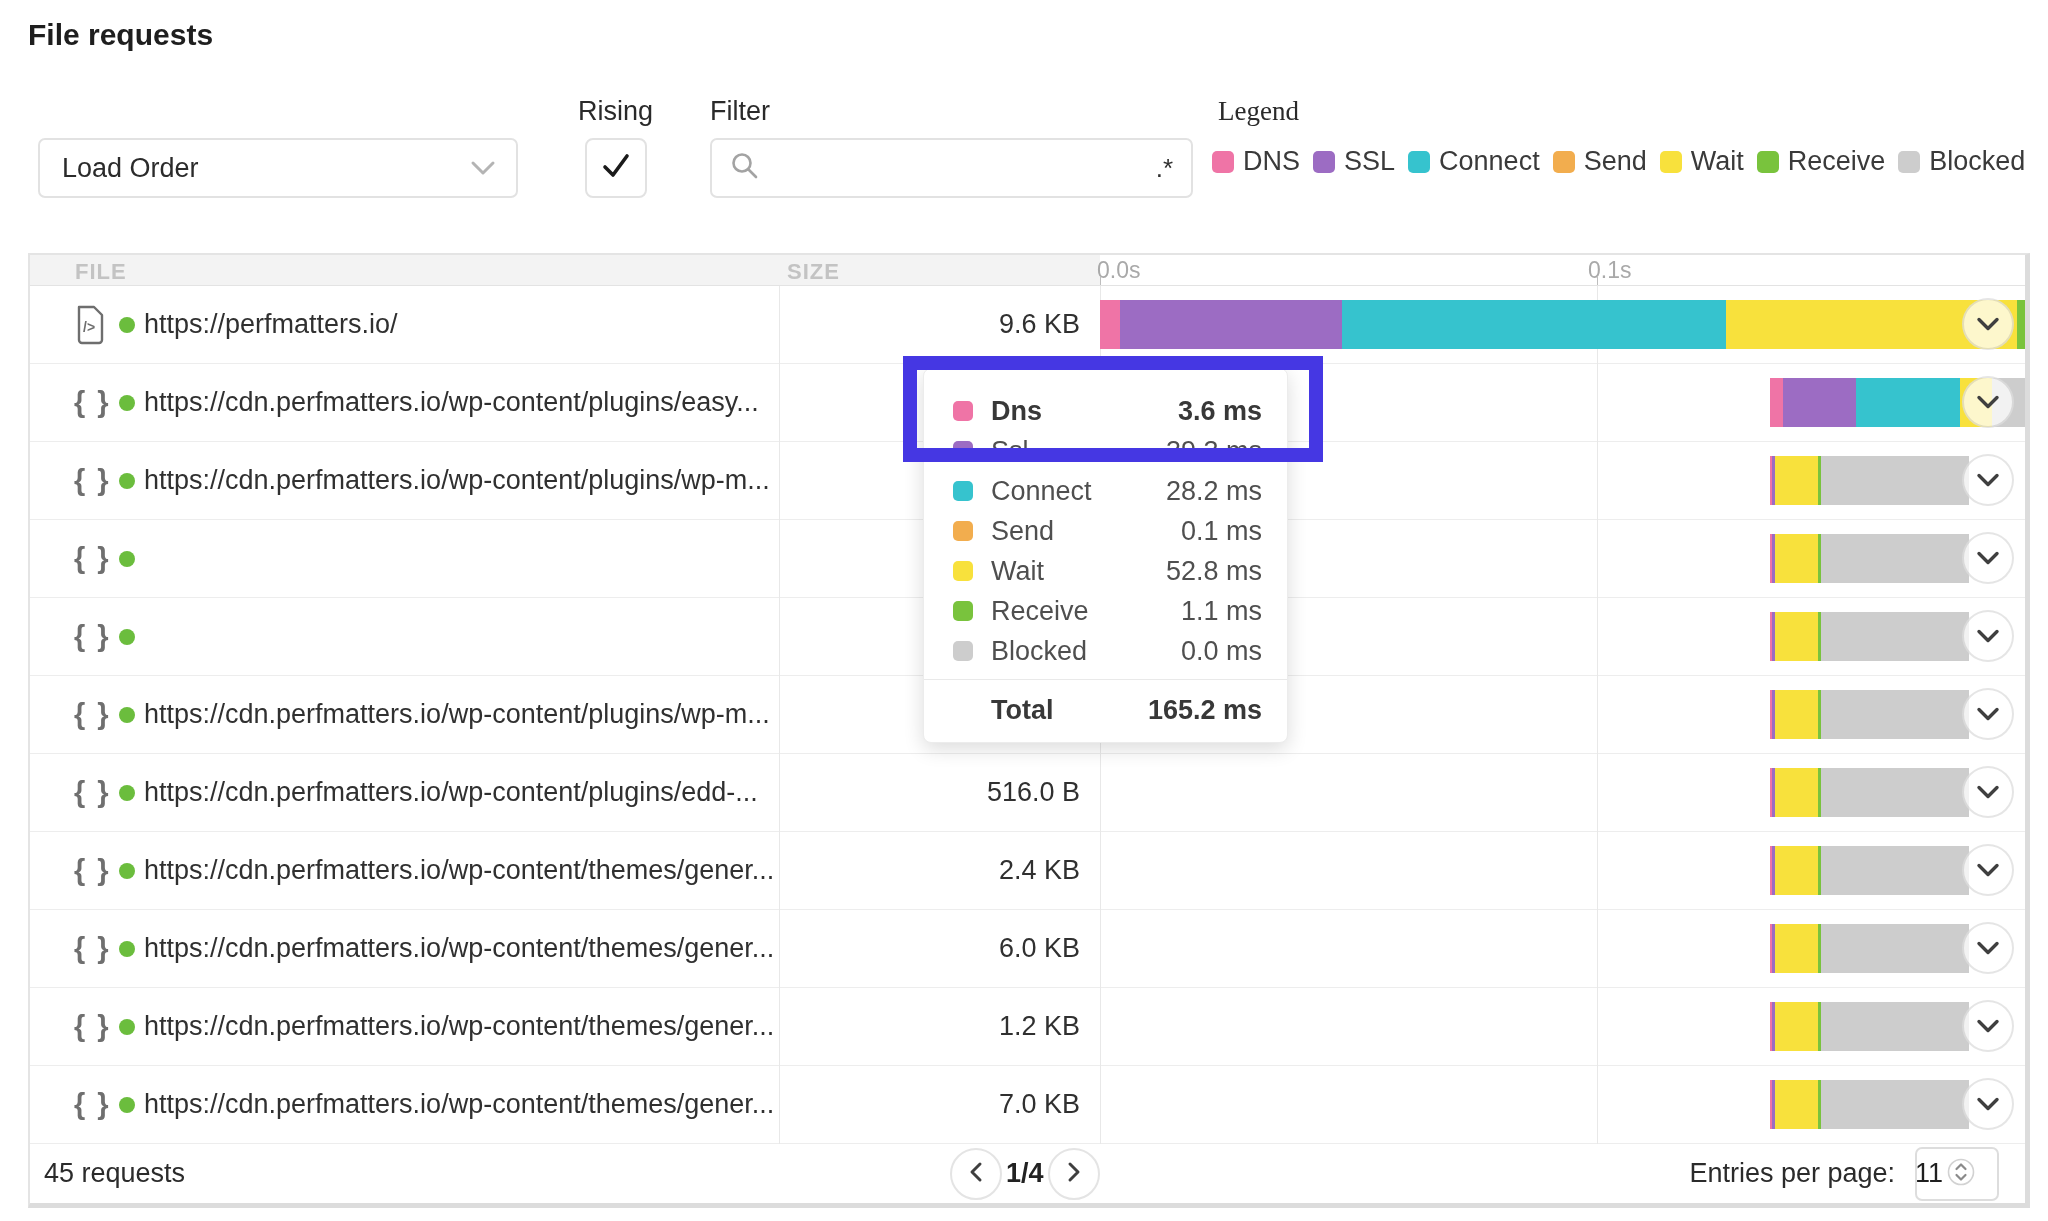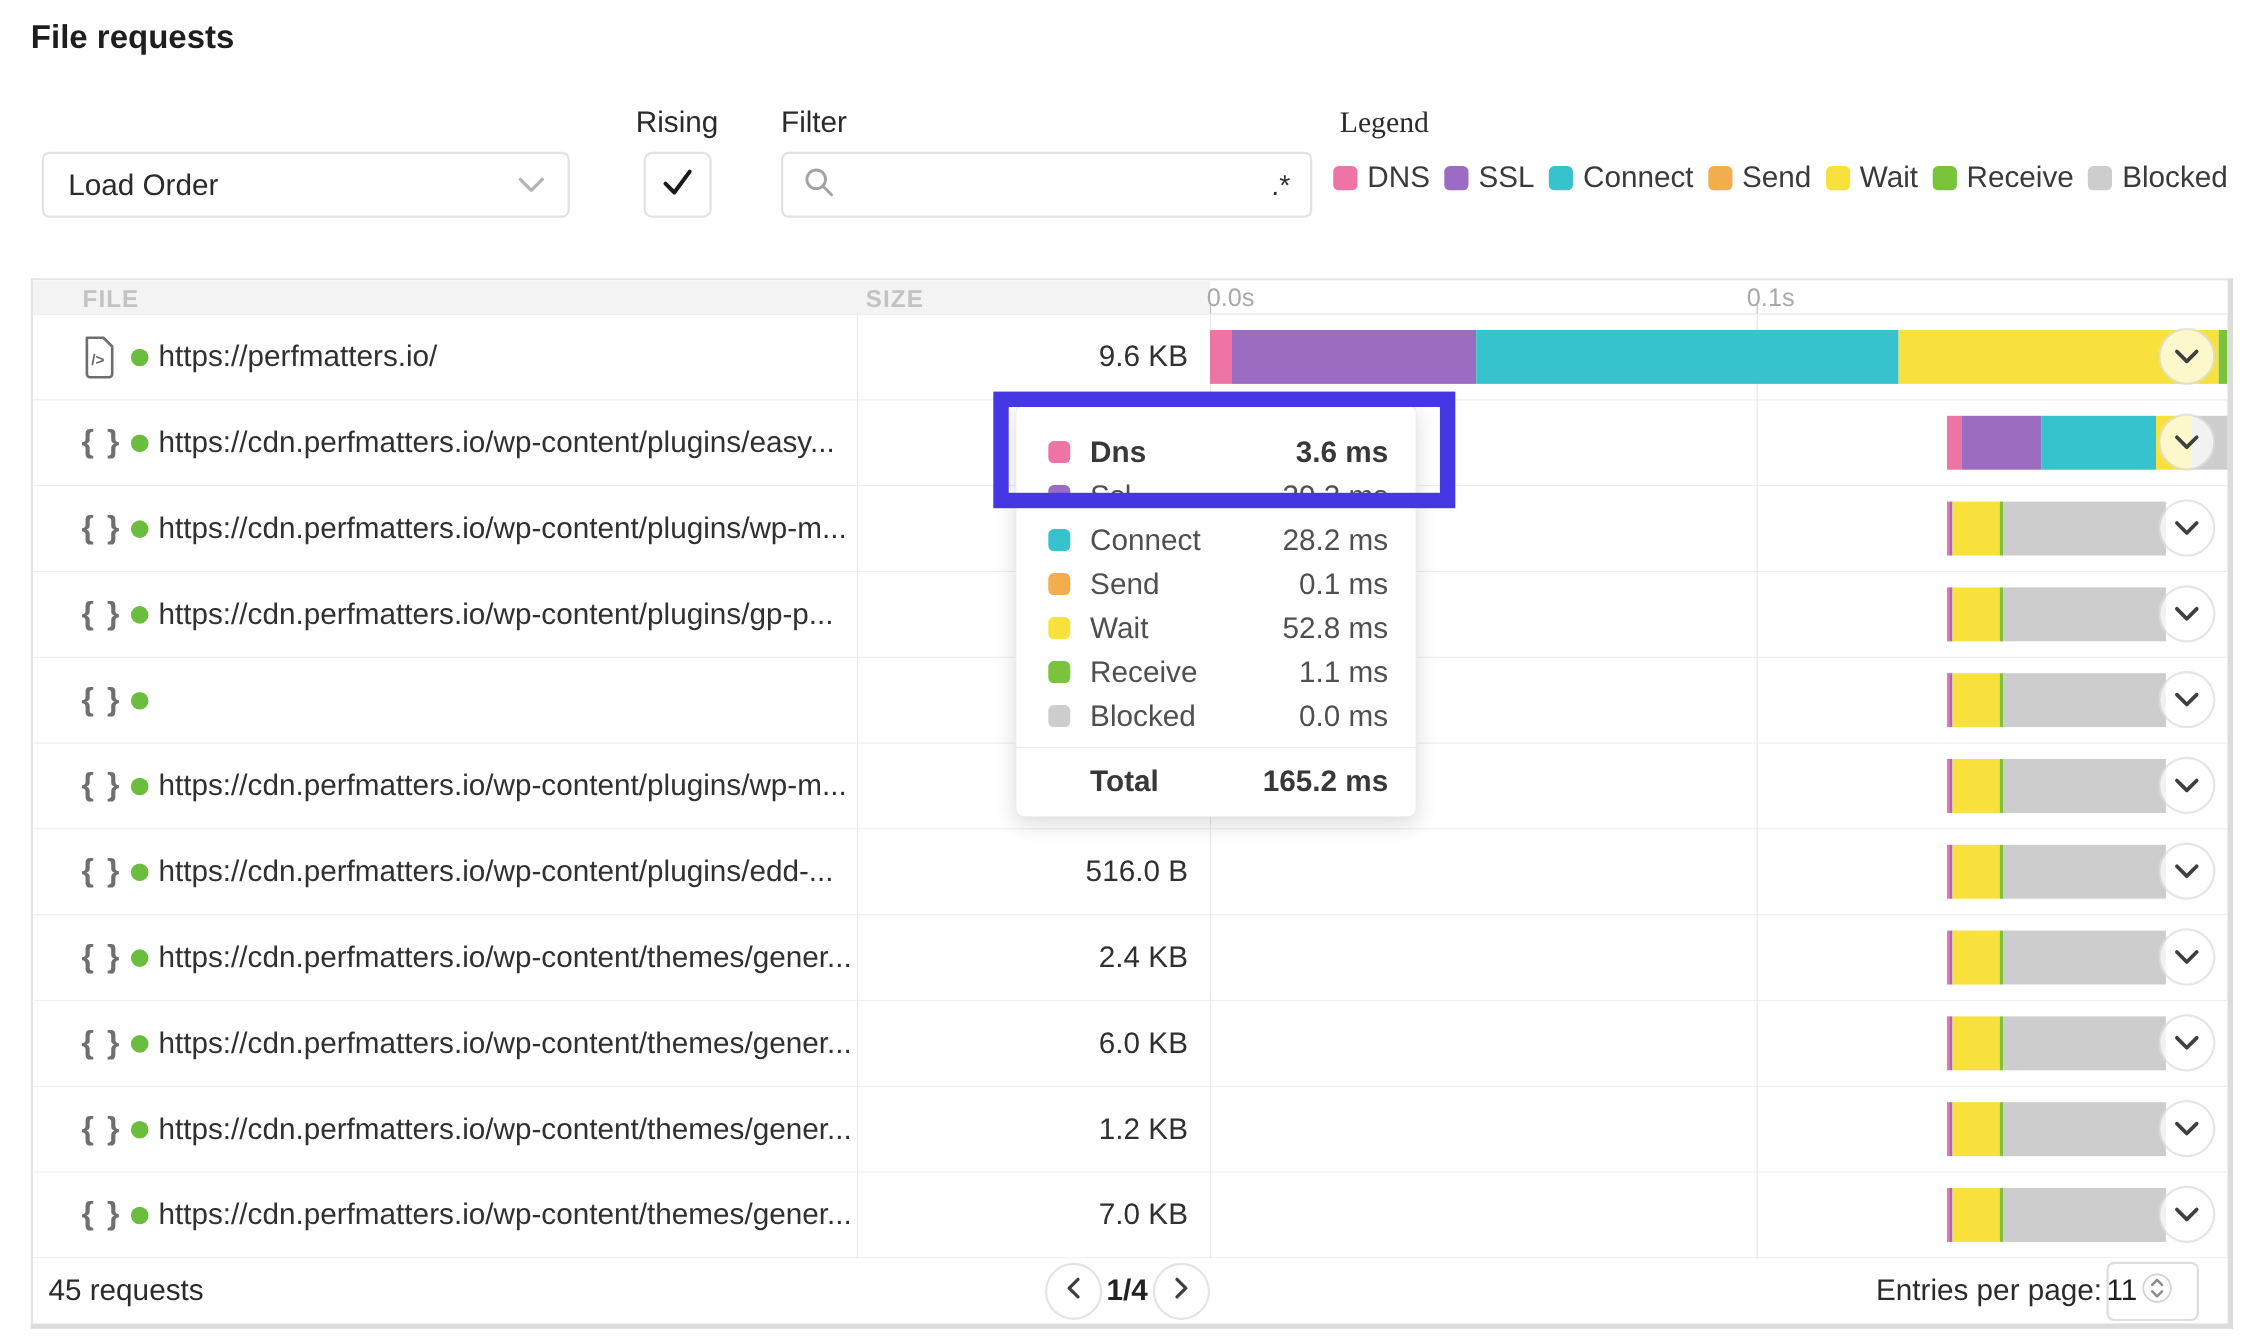--- a/index.html
+++ b/index.html
@@ -65,21 +65,21 @@
   
   .tfoot{position:absolute;left:0;top:889px;width:100%;height:59px;background:#fff;}
   .req-count{position:absolute;left:14px;top:0;height:59px;display:flex;align-items:center;font-size:27px;color:#2b2b2b;}
   .pager{position:absolute;left:920px;top:3px;height:53px;display:flex;align-items:center;gap:4px;}
   .pg-btn{width:52px;height:52px;border-radius:50%;border:2px solid #e4e4e4;background:#fff;box-sizing:border-box;
           display:flex;align-items:center;justify-content:center;cursor:pointer;}
   .pg-label{font-size:27px;font-weight:600;color:#222;}
   .entries{position:absolute;right:26px;top:2px;height:55px;display:flex;align-items:center;}
   .entries-label{font-size:27px;color:#2b2b2b;}
   .entries-input{width:84px;height:54px;border:2px solid #ddd;border-radius:7px;box-sizing:border-box;
-                 margin-left:4px;display:flex;align-items:center;justify-content:flex-end;padding-right:22px;
+                 margin-left:20px;display:flex;align-items:center;justify-content:flex-end;padding-right:22px;
                  background:#fff;}
   .entries-value{font-size:27px;color:#1f1f1f;}
   .caret{width:2px;height:32px;background:#1f1f1f;margin:0 3px 0 1px;}
 
   
   .tooltip{position:absolute;left:923px;top:368px;width:365px;background:#fff;border:1px solid #ececec;
            border-radius:8px;box-shadow:0 6px 20px rgba(0,0,0,0.14);z-index:50;box-sizing:border-box;
            padding:22px 25px 12px 29px;}
   .tt-row{display:flex;align-items:center;height:40px;font-size:27px;color:#4f4f4f;}
   .tt-row .chip{width:20px;height:20px;border-radius:5px;margin-right:18px;}
@@ -239,21 +239,20 @@
             <svg width="24" height="14" viewBox="0 0 24 14">
               <path d="M3 2.5 L12 11.5 L21 2.5" fill="none" stroke="#3f3f3f" stroke-width="3.4" stroke-linecap="round" stroke-linejoin="round"></path>
             </svg>
           </span>
         </div>
         <div class="row">
           <span class="row-icon">
             <span class="braces">{ }</span>
           </span>
           <span class="status-dot" style="background:#6bbd3d"></span>
-          <span class="file-url">https://cdn.perfmatters.io/wp-content/plugins/gp-p...</span>
           <span class="file-size"></span>
           <span class="bar" style="left:1740px">
             <span class="seg" style="width:2px;background:#ef74a6"></span>
             <span class="seg" style="width:3px;background:#9c6cc3"></span>
             <span class="seg" style="width:43px;background:#f8e13c"></span>
             <span class="seg" style="width:3px;background:#79c33d"></span>
             <span class="seg" style="width:148px;background:#cdcdcd"></span>
           </span>
           <span class="expand-btn">
             <svg width="24" height="14" viewBox="0 0 24 14">

